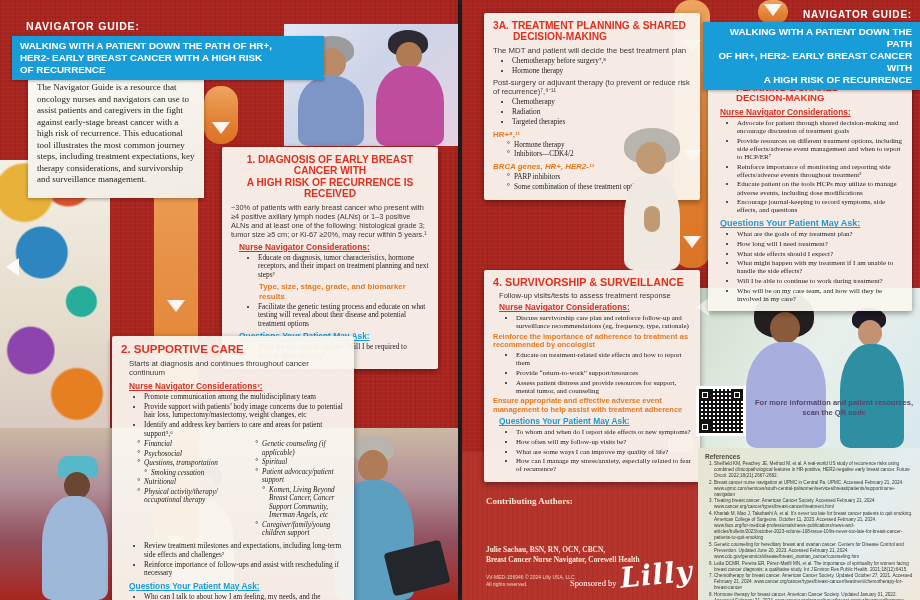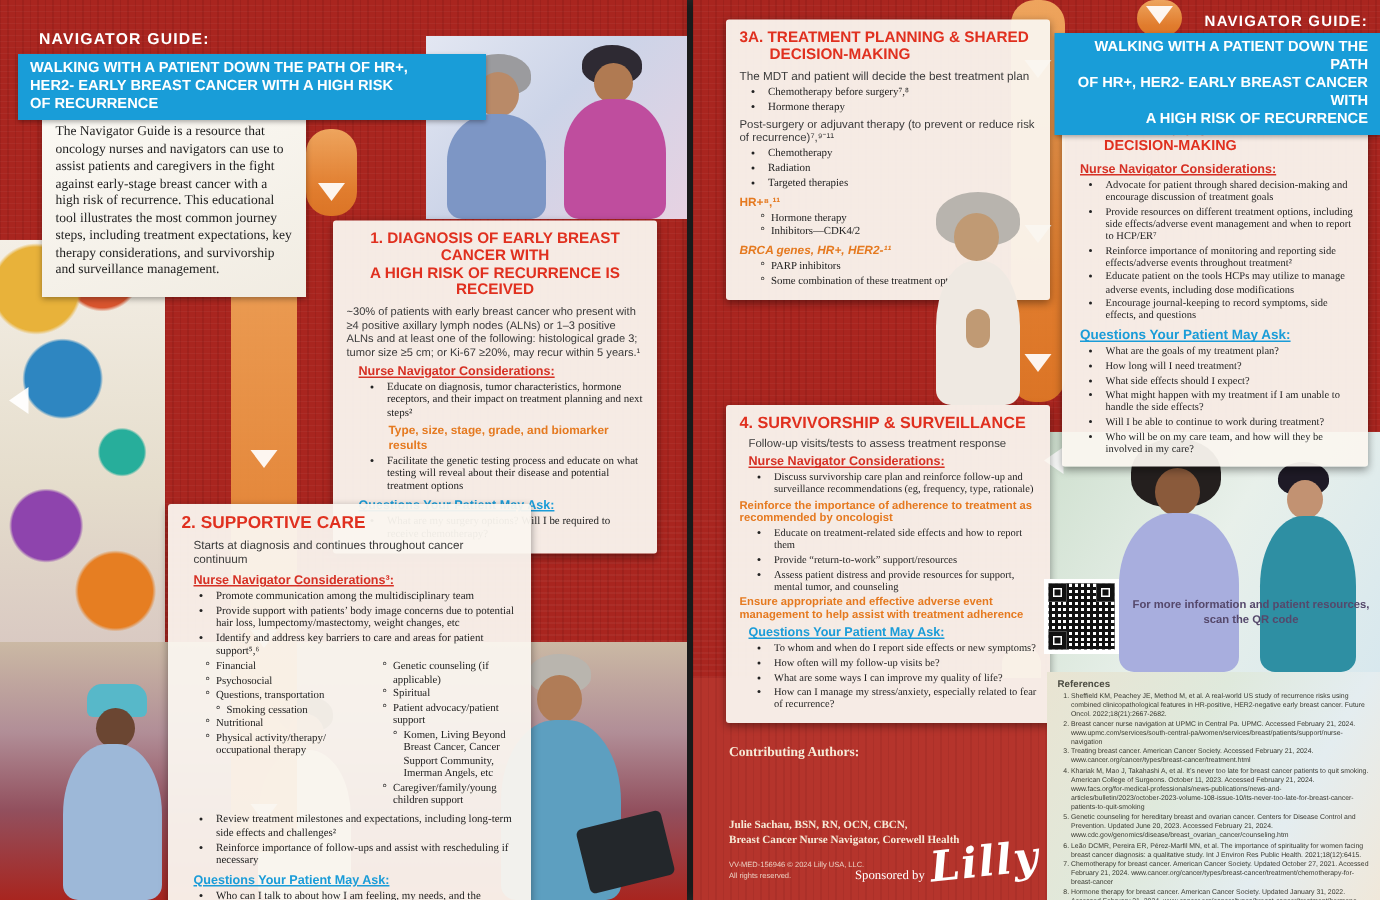--- a/index.html
+++ b/index.html
@@ -36,21 +36,21 @@
   .nnc{color:#d63024;font-weight:bold;font-size:8.4px;text-decoration:underline;margin:3px 0 2px;}
   .qlab{color:#1a9cd8;font-weight:bold;font-size:8.4px;text-decoration:underline;margin:3px 0 2px;}
   .org{color:#e5791f;font-weight:bold;font-size:7.9px;line-height:1.18;margin:3px 0 2px;}
   .ital{font-style:italic;}
   .ind{margin-left:20px;}
   ul.b{margin:1px 0 2px;padding-left:13px;list-style:disc;font-family:"Liberation Serif",serif;font-size:7.3px;line-height:1.16;color:#222;}
   ul.b li{margin-bottom:1.5px;}
   ul.circ{margin:0 0 2px;padding-left:4px;list-style:none;font-family:"Liberation Serif",serif;font-size:7.2px;line-height:1.18;color:#222;}
   ul.circ li{position:relative;padding-left:7px;margin-bottom:1px;}
   ul.circ li::before{content:"°";position:absolute;left:0;top:0;font-weight:bold;}
-  .cols{display:flex;gap:24px;margin:2px 0 2px 12px;}
+  .cols{display:flex;gap:24px;margin:2px 0 2px 12px;font-style:italic;}
   .cols ul.circ{flex:1;}
   .cols ul.circ li:nth-child(4){margin-left:7px;}
 
   
   .footer-red{position:absolute;left:0;top:452px;width:458px;height:148px;z-index:4;
     background:repeating-linear-gradient(90deg, rgba(60,0,0,.08) 0 1px, transparent 1px 5px),#b5342c;}
   .auth-label{position:absolute;color:#f6ead7;font-weight:bold;font-size:9px;z-index:6;font-family:Liberation Serif, serif;}
   .auth{position:absolute;color:#f6ead7;font-family:"Liberation Serif",serif;font-weight:bold;font-size:7.4px;line-height:1.3;white-space:pre-line;z-index:6;}
   .legal{position:absolute;color:#ecd0c2;font-size:5px;line-height:1.3;white-space:pre-line;z-index:6;}
   .sponsor-label{position:absolute;color:#fff;font-family:"Liberation Serif",serif;font-size:8.5px;z-index:6;}

